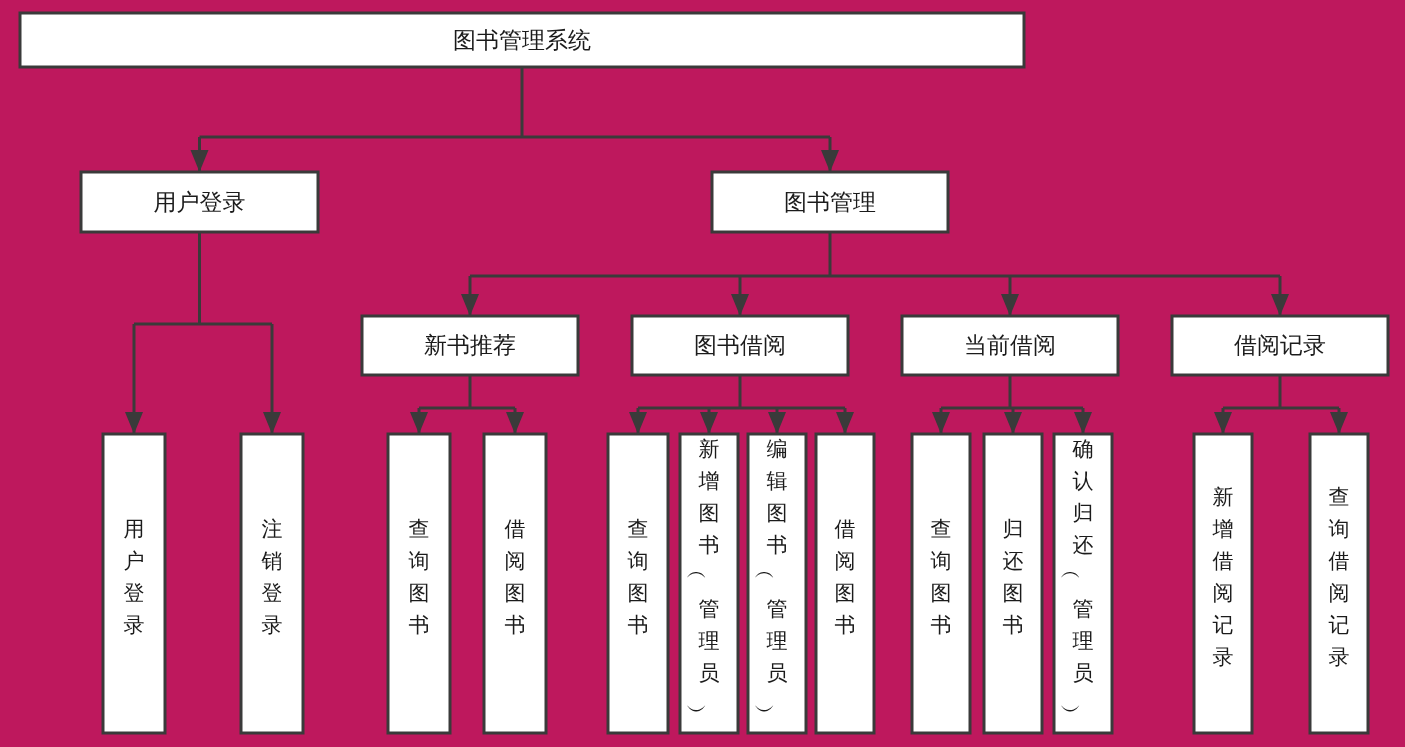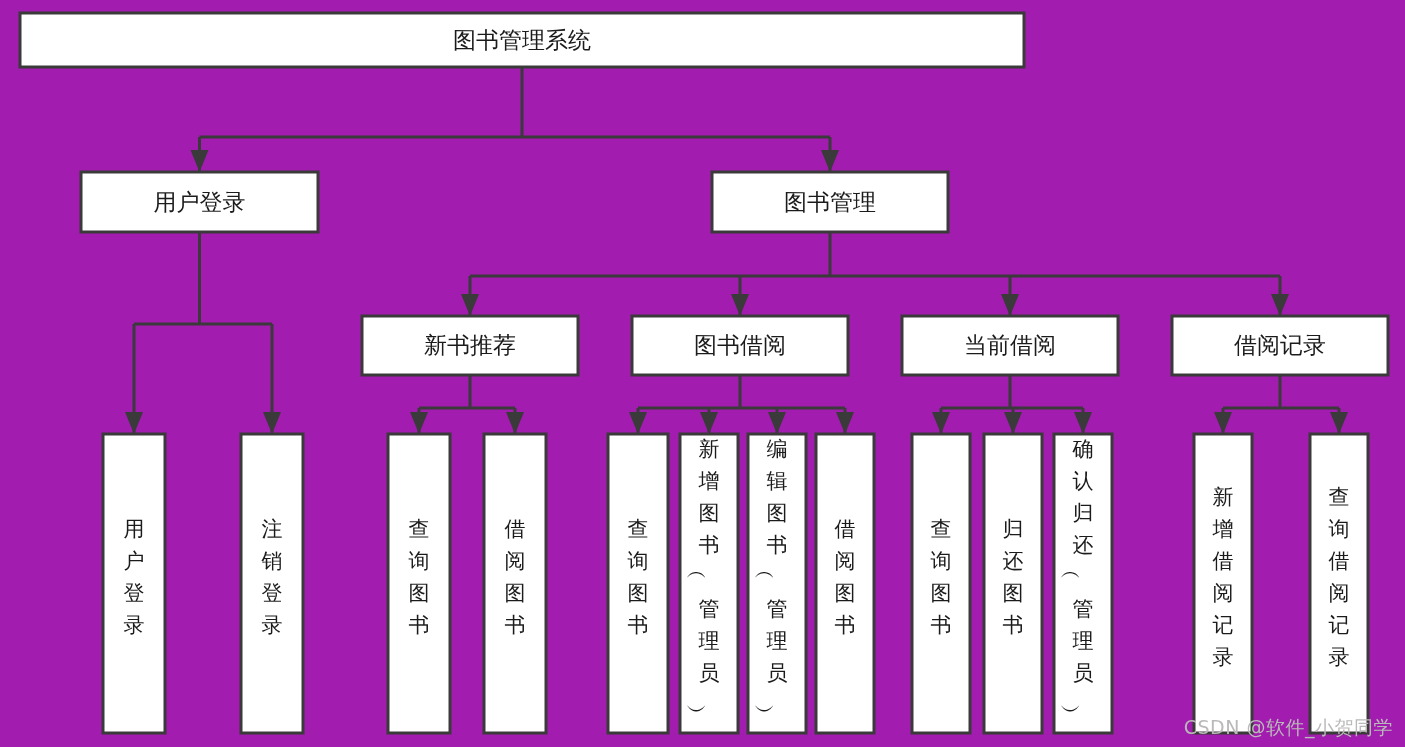--- a/index.html
+++ b/index.html
@@ -11,21 +11,21 @@
   body {
     width: 1405px;
     height: 747px;
     overflow: hidden;
     font-family: "DejaVu Sans", "Liberation Sans", sans-serif;
   }
   #diagram-root {
     position: relative;
     width: 1405px;
     height: 747px;
-    background: #a21caf;
+    background: #be185d;
   }
   svg#tree-svg {
     position: absolute;
     left: 0;
     top: 0;
     width: 1405px;
     height: 747px;
     display: block;
   }
   .node-box {
@@ -206,14 +206,13 @@
         <g>
           <rect x="1194" y="434" width="58" height="299" class="node-box"></rect>
           <text x="1223" y="503.5" class="node-label-v"><tspan x="1223" dy="0">新</tspan><tspan x="1223" dy="32">增</tspan><tspan x="1223" dy="32">借</tspan><tspan x="1223" dy="32">阅</tspan><tspan x="1223" dy="32">记</tspan><tspan x="1223" dy="32">录</tspan></text>
         </g>
         <g>
           <rect x="1310" y="434" width="58" height="299" class="node-box"></rect>
           <text x="1339" y="503.5" class="node-label-v"><tspan x="1339" dy="0">查</tspan><tspan x="1339" dy="32">询</tspan><tspan x="1339" dy="32">借</tspan><tspan x="1339" dy="32">阅</tspan><tspan x="1339" dy="32">记</tspan><tspan x="1339" dy="32">录</tspan></text>
         </g>
       </g>
   </svg>
-  <div class="watermark">CSDN @软件_小贺同学</div>
 </div>
 
 </body></html>

